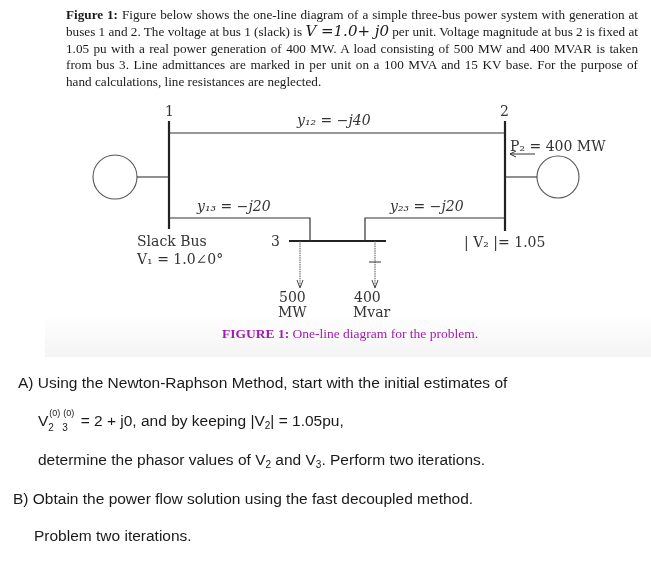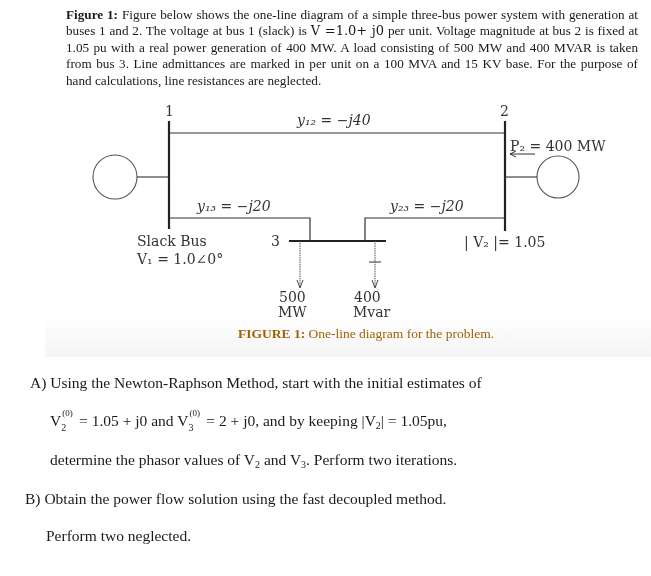--- a/index.html
+++ b/index.html
@@ -7,31 +7,31 @@
     .figure-panel {
       position: absolute; left: 45px; top: 0; width: 606px; height: 357px;
       background: linear-gradient(to bottom, #ffffff 0%, #ffffff 88%, #f4f4f4 100%);
     }
     .problem-text {
       position: absolute; left: 66px; top: 7px; width: 572px;
       font-family: "Liberation Serif", serif; font-size: 13.2px; line-height: 16.4px;
       color: #1a1a1a; text-align: justify;
     }
     .problem-text b { font-weight: bold; }
-    .problem-text .math { font-family: "DejaVu Serif", serif; font-size: 13px; }
+    .problem-text .math { font-style: italic; font-family: "DejaVu Serif", serif; font-size: 15px; }
     svg.diagram { position: absolute; left: 0; top: 0; }
     .lbl { font-family: "DejaVu Serif", serif; fill: #333; }
     .caption {
       position: absolute; left: 222px; top: 326px;
-      font-family: "Liberation Serif", serif; font-size: 13.5px; color: #a16207; margin-left: 16px;
+      font-family: "Liberation Serif", serif; font-size: 13.5px; color: #a21caf;
     }
     .caption b { font-weight: bold; }
     .q-line {
-      position: absolute; font-family: Liberation Serif, serif;
-      font-size: 15.5px; color: #1a1a1a; white-space: nowrap; margin-left: 12px;
+      position: absolute; font-family: Liberation Sans, sans-serif;
+      font-size: 15.5px; color: #1a1a1a; white-space: nowrap;
     }
     .q-line sub { font-size: 10px; vertical-align: -3px; }
     .sx { display: inline-block; position: relative; width: 14px; height: 10px; }
     .sx .s1 { position: absolute; left: 0; top: 6px; font-size: 10px; }
     .sx .s2 { position: absolute; left: 1px; top: -8px; font-size: 9px; }
   </style>
 </head>
 <body>
 
 <div class="figure-panel"></div>
@@ -81,21 +81,21 @@
   <text class="lbl" x="353" y="317" font-size="14">Mvar</text>
 </svg>
 
 <div class="caption">
   <b>FIGURE 1:</b><span> One-line diagram for the problem.</span>
 </div>
 
 <div class="q-line" style="left:18px; top:374px;">A) Using the Newton-Raphson Method, start with the initial estimates of</div>
 
 <div class="q-line" style="left:38px; top:412px;">
-  <span>V</span><span class="sx"><span class="s1">2</span><span class="s2">(0)</span></span><span> = 1.05 + j0 and V</span><span class="sx"><span class="s1">3</span><span class="s2">(0)</span></span><span> = 2 + j0, and by keeping |V</span><sub>2</sub><span>| = 1.05pu,</span>
+  <span>V</span><span class="sx"><span class="s1">2</span><span class="s2">(0)</span></span><span class="sx"><span class="s1">3</span><span class="s2">(0)</span></span><span> = 2 + j0, and by keeping |V</span><sub>2</sub><span>| = 1.05pu,</span>
 </div>
 
 <div class="q-line" style="left:38px; top:451px;">
   <span>determine the phasor values of V</span><sub>2</sub><span> and V</span><sub>3</sub><span>. Perform two iterations.</span>
 </div>
 
 <div class="q-line" style="left:13px; top:490px;">B) Obtain the power flow solution using the fast decoupled method.</div>
-<div class="q-line" style="left:34px; top:527px;">Perform two neglected.</div>
+<div class="q-line" style="left:34px; top:527px;">Problem two iterations.</div>
 
 </body></html>

